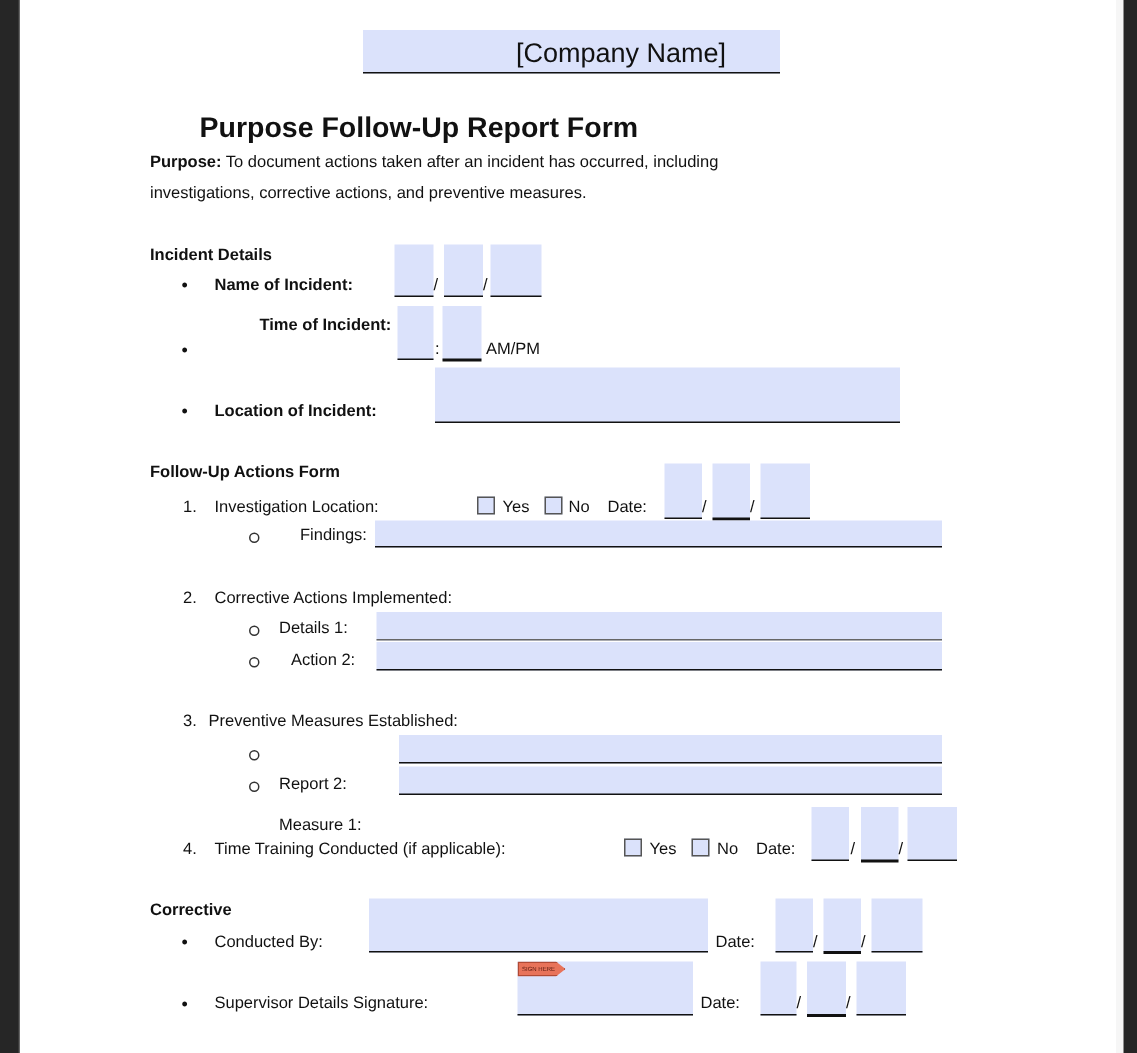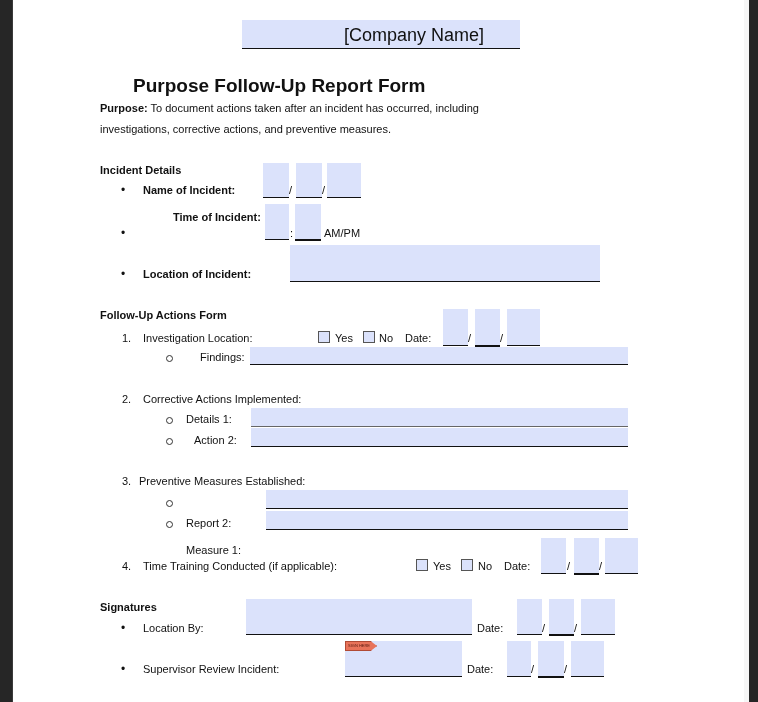--- a/index.html
+++ b/index.html
@@ -116,38 +116,38 @@
 <div class="txt" style="left:504px; top:557px;">Date:</div>
 <div class="field" style="left:541px; top:538px; width:25px; height:36px;"></div>
 <div class="uline" style="left:541px; top:573px; width:25px;"></div>
 <div class="txt" style="left:567px; top:557px;">/</div>
 <div class="field" style="left:574px; top:538px; width:25px; height:36px;"></div>
 <div class="uline" style="left:574px; top:573px; width:25px; height:2px;"></div>
 <div class="txt" style="left:599px; top:557px;">/</div>
 <div class="field" style="left:605px; top:538px; width:33px; height:36px;"></div>
 <div class="uline" style="left:605px; top:573px; width:33px;"></div>
 
-<div class="txt bold" style="left:100px; top:598px;">Signatures</div>
+<div class="txt bold" style="left:100px; top:598px;">Corrective</div>
 
 <div class="bullet" style="left:121px; top:619px;">•</div>
-<div class="txt" style="left:143px; top:619px;">Location By:</div>
+<div class="txt" style="left:143px; top:619px;">Conducted By:</div>
 <div class="field" style="left:246px; top:599px; width:226px; height:36px;"></div>
 <div class="uline" style="left:246px; top:634px; width:226px;"></div>
 <div class="txt" style="left:477px; top:619px;">Date:</div>
 <div class="field" style="left:517px; top:599px; width:25px; height:36px;"></div>
 <div class="uline" style="left:517px; top:634px; width:25px;"></div>
 <div class="txt" style="left:542px; top:619px;">/</div>
 <div class="field" style="left:549px; top:599px; width:25px; height:36px;"></div>
 <div class="uline" style="left:549px; top:634px; width:25px; height:2px;"></div>
 <div class="txt" style="left:574px; top:619px;">/</div>
 <div class="field" style="left:581px; top:599px; width:34px; height:36px;"></div>
 <div class="uline" style="left:581px; top:634px; width:34px;"></div>
 
 <div class="bullet" style="left:121px; top:660px;">•</div>
-<div class="txt" style="left:143px; top:660px;">Supervisor Review Incident:</div>
+<div class="txt" style="left:143px; top:660px;">Supervisor Details Signature:</div>
 <div class="field" style="left:345px; top:641px; width:117px; height:36px;"></div>
 <div class="uline" style="left:345px; top:676px; width:117px;"></div>
 <div class="sign-tag" style="left:345px; top:641px; width:28px;">SIGN HERE</div>
 <div class="txt" style="left:467px; top:660px;">Date:</div>
 <div class="field" style="left:507px; top:641px; width:24px; height:36px;"></div>
 <div class="uline" style="left:507px; top:676px; width:24px;"></div>
 <div class="txt" style="left:531px; top:660px;">/</div>
 <div class="field" style="left:538px; top:641px; width:26px; height:36px;"></div>
 <div class="uline" style="left:538px; top:676px; width:26px; height:2px;"></div>
 <div class="txt" style="left:564px; top:660px;">/</div>

